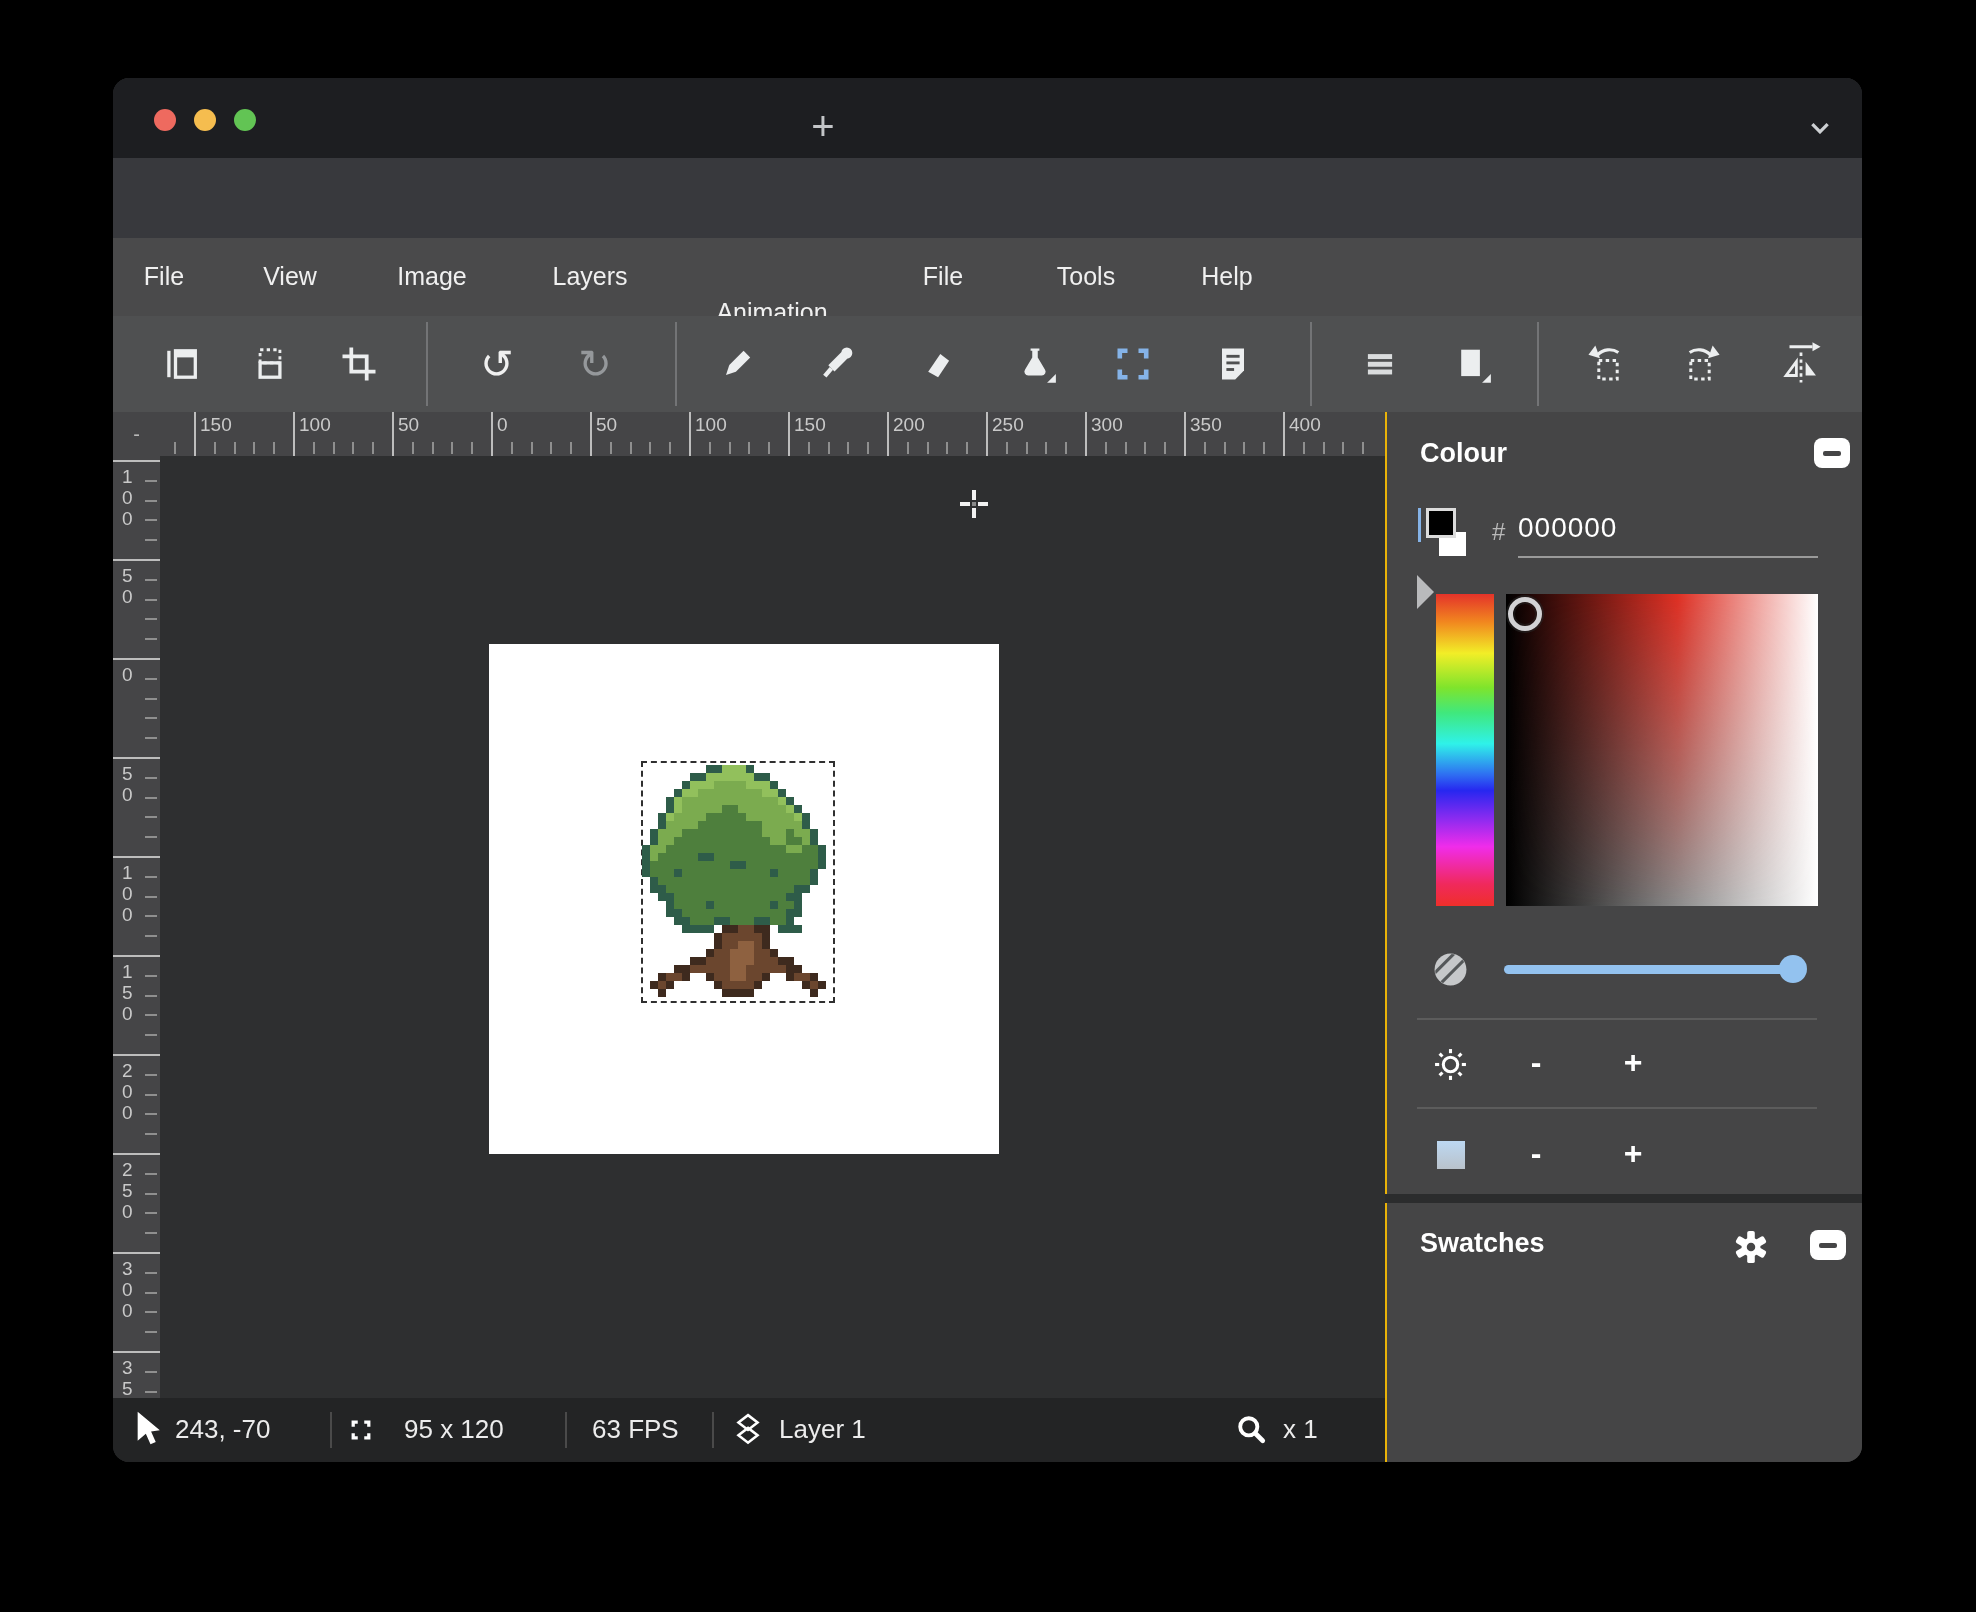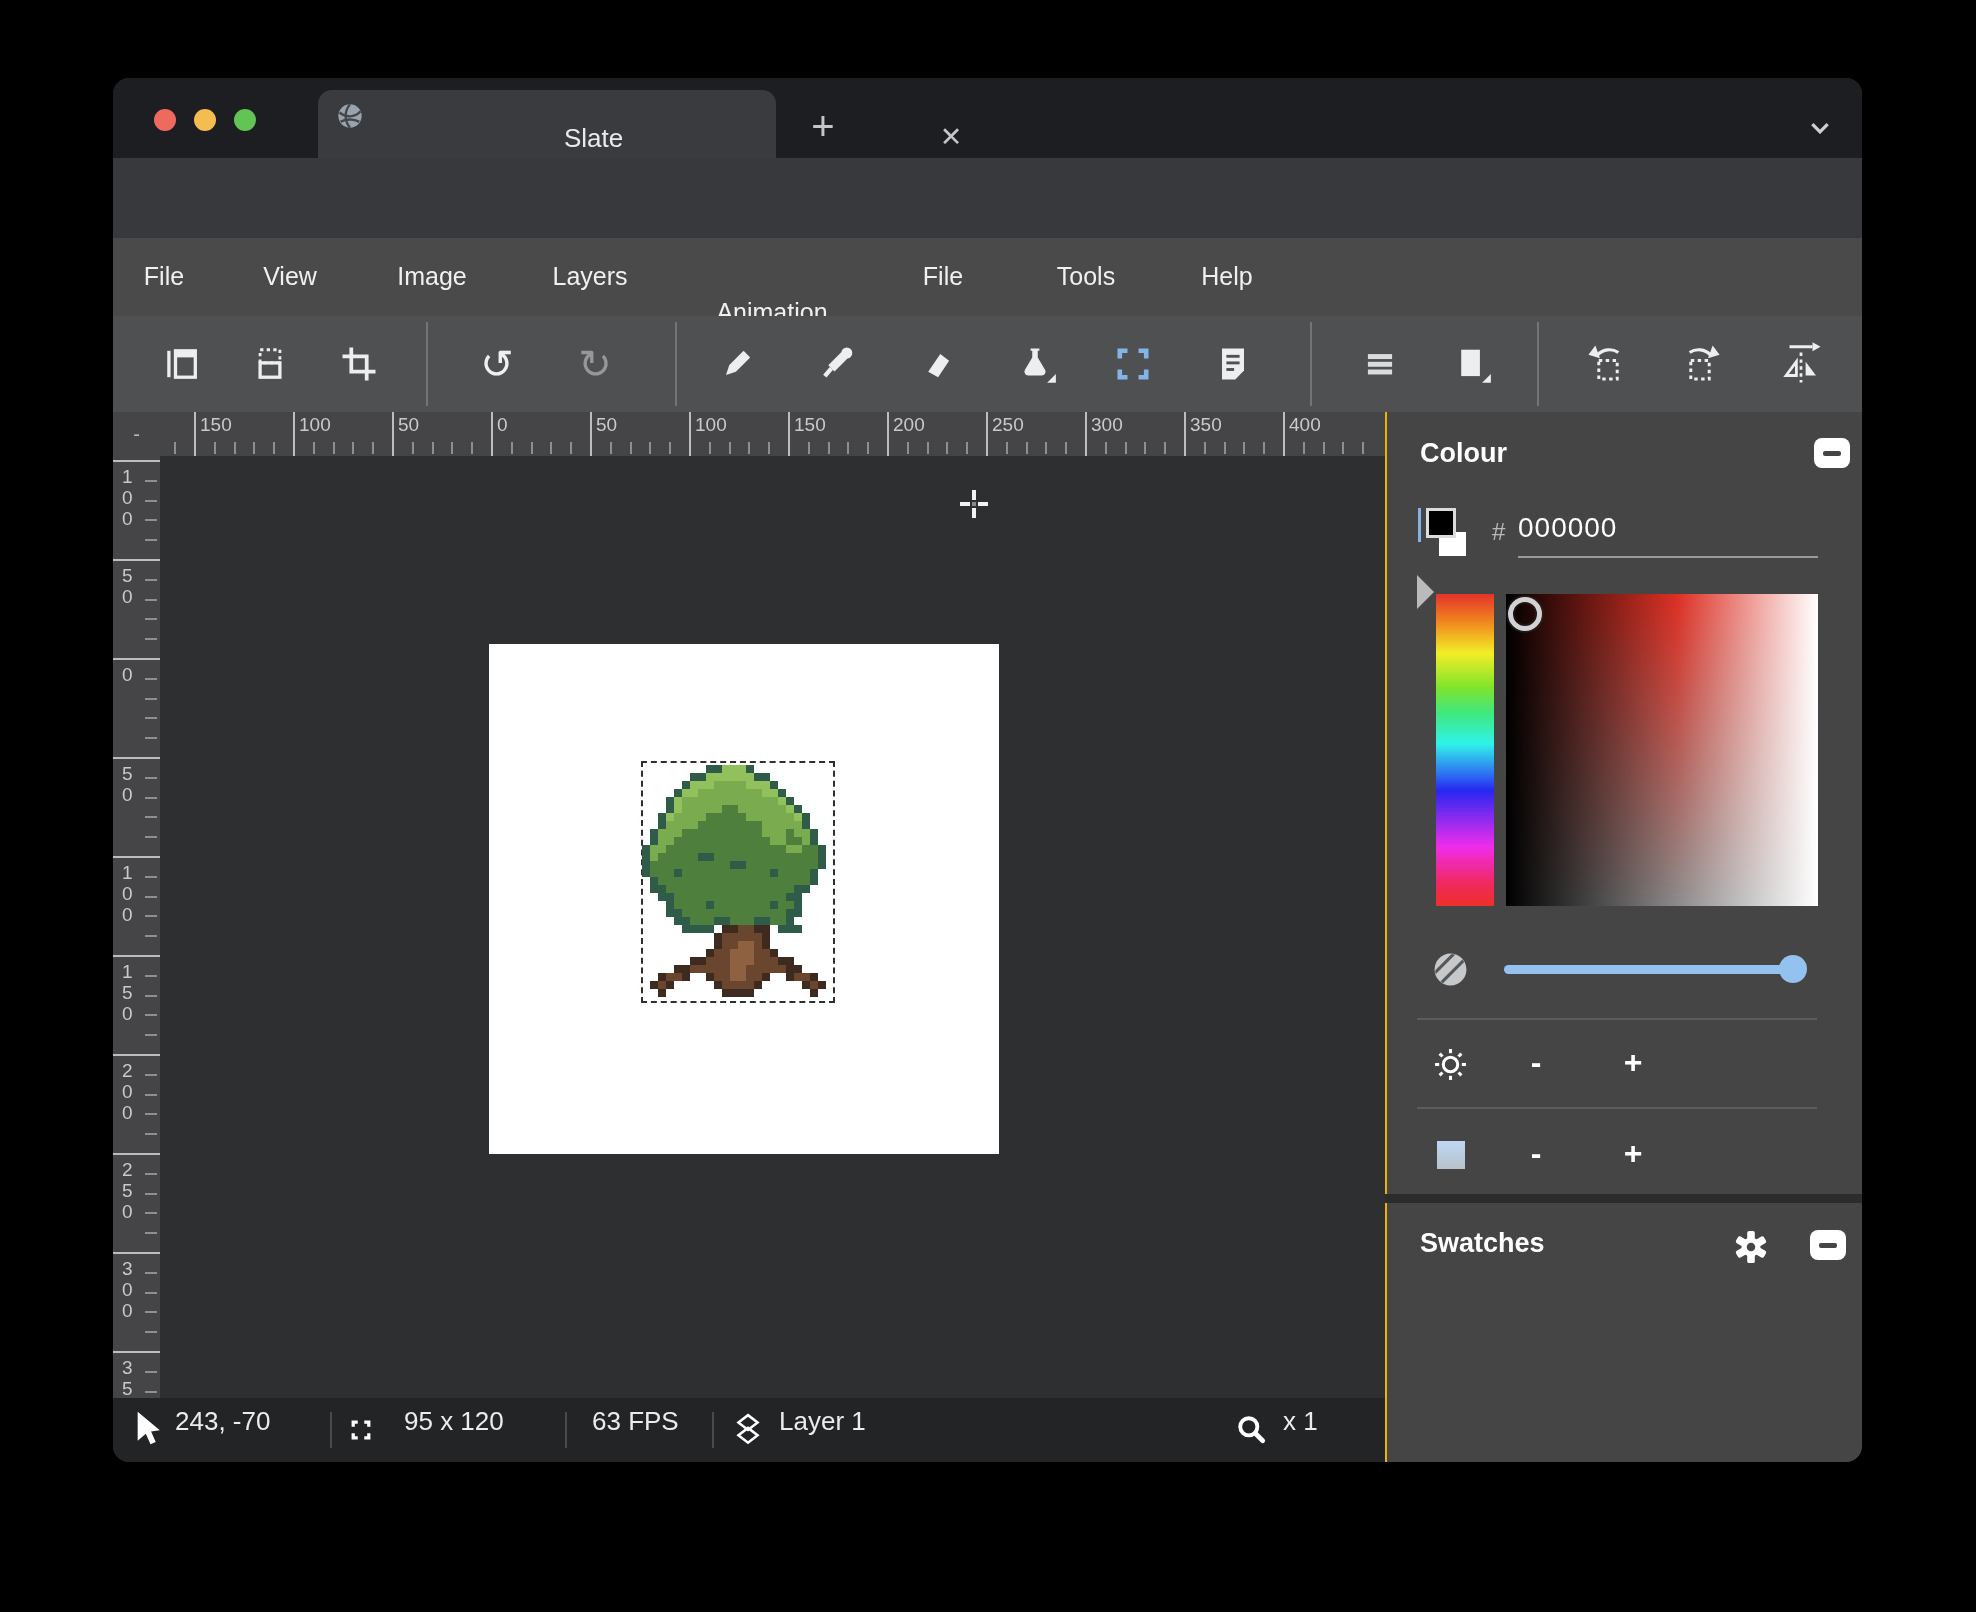--- a/index.html
+++ b/index.html
@@ -43,21 +43,21 @@
   .vlab{position:absolute;left:9px;color:#c9c9c9;font-size:19px;line-height:21px;white-space:pre;}
   #workspace{left:47px;top:378px;width:1225px;height:942px;background:#2e2f30;}
   #canvas{left:376px;top:566px;width:510px;height:510px;background:#fff;}
   #selection{left:152px;top:117px;width:190px;height:238px;border:2px dashed #2f2f2f;}
   #tree{left:153px;top:121px;}
   #crosshair{left:847px;top:412px;width:28px;height:28px;}
   #crosshair div{position:absolute;background:#f2f2f2;}
   
   #statusbar{left:0;top:1320px;width:1272px;height:64px;background:#232425;color:#ececec;font-size:26px;}
   .ssep{position:absolute;top:14px;width:2px;height:36px;background:#4a4a4a;}
-  .stext{position:absolute;top:8px;white-space:nowrap;}
+  .stext{position:absolute;top:16px;white-space:nowrap;}
   
   #panel{left:1272px;top:334px;width:477px;height:1050px;background:#454546;border-left:2px solid #eab308;color:#fff;}
   .ptitle{position:absolute;left:33px;font-size:27px;font-weight:bold;}
   .collapse{position:absolute;width:36px;height:30px;background:#fff;border-radius:8px;}
   .collapse div{position:absolute;left:9px;top:13px;width:18px;height:5px;background:#454546;border-radius:2px;}
   #hexline{position:absolute;left:131px;top:144px;width:300px;height:2px;background:#9a9a9a;}
   #huemarker{position:absolute;left:30px;top:163px;width:0;height:0;
     border-top:17px solid transparent;border-bottom:17px solid transparent;border-left:17px solid #b9babc;}
   #huebar{position:absolute;left:49px;top:182px;width:58px;height:312px;
     background:linear-gradient(180deg,#e4332a 0%,#f1871f 9%,#f2ee27 19%,#7fe42c 30%,#40e87c 38%,#2ff2e9 48%,#2e6df2 58%,#2727f0 63%,#8b2bf0 72%,#f02cea 81%,#f0295c 93%,#ef2f2a 100%);}
@@ -81,30 +81,20 @@
 </head>
 <body>
 
 <div id="window">
 
   <div class="abs" id="tabstrip">
     <div class="abs light" style="left:41px;background:#ee6a5f"></div>
     <div class="abs light" style="left:81px;background:#f5bd4f"></div>
     <div class="abs light" style="left:121px;background:#62c454"></div>
 
-    <div class="abs" id="tab">
-      <svg class="abs" style="left:18px;top:12px" width="28" height="28" viewBox="0 0 24 24">
-        <circle cx="12" cy="12" r="10" fill="#9aa2ab"></circle>
-        <path d="M3 9 C9 14 17 13 21 8" stroke="#42464d" stroke-width="2" fill="none"></path>
-        <path d="M4 17 C10 13 18 16 20 17" stroke="#42464d" stroke-width="2" fill="none"></path>
-        <path d="M12 2 C7 8 7 16 12 22" stroke="#42464d" stroke-width="2" fill="none"></path>
-      </svg>
-      <div class="abs" id="tab-title">Slate</div>
-      <div class="abs" id="tab-close">✕</div>
-    </div>
     <div class="abs" id="newtab">+</div>
     <svg class="abs" style="left:1697px;top:44px" width="20" height="12" viewBox="0 0 18 11">
       <polyline points="2,2 9,9 16,2" stroke="#cdd0d3" stroke-width="3" fill="none"></polyline>
     </svg>
   </div>
 
   <div class="abs" id="toolbar-chrome">
     <svg class="abs navic" style="left:25px" width="36" height="36" viewBox="0 0 36 36">
       <line x1="8" y1="18" x2="29" y2="18" stroke="#a9abae" stroke-width="3.5"></line>
       <polyline points="17,9 8,18 17,27" stroke="#a9abae" stroke-width="3.5" fill="none"></polyline>

